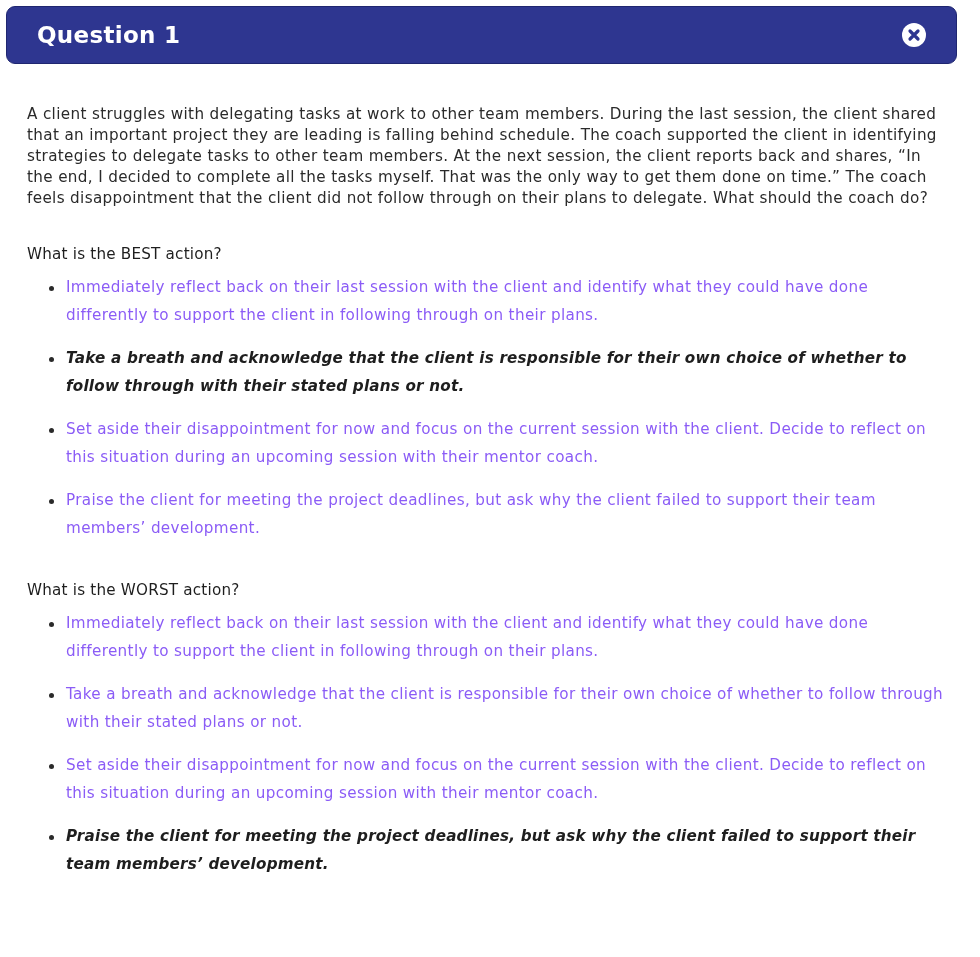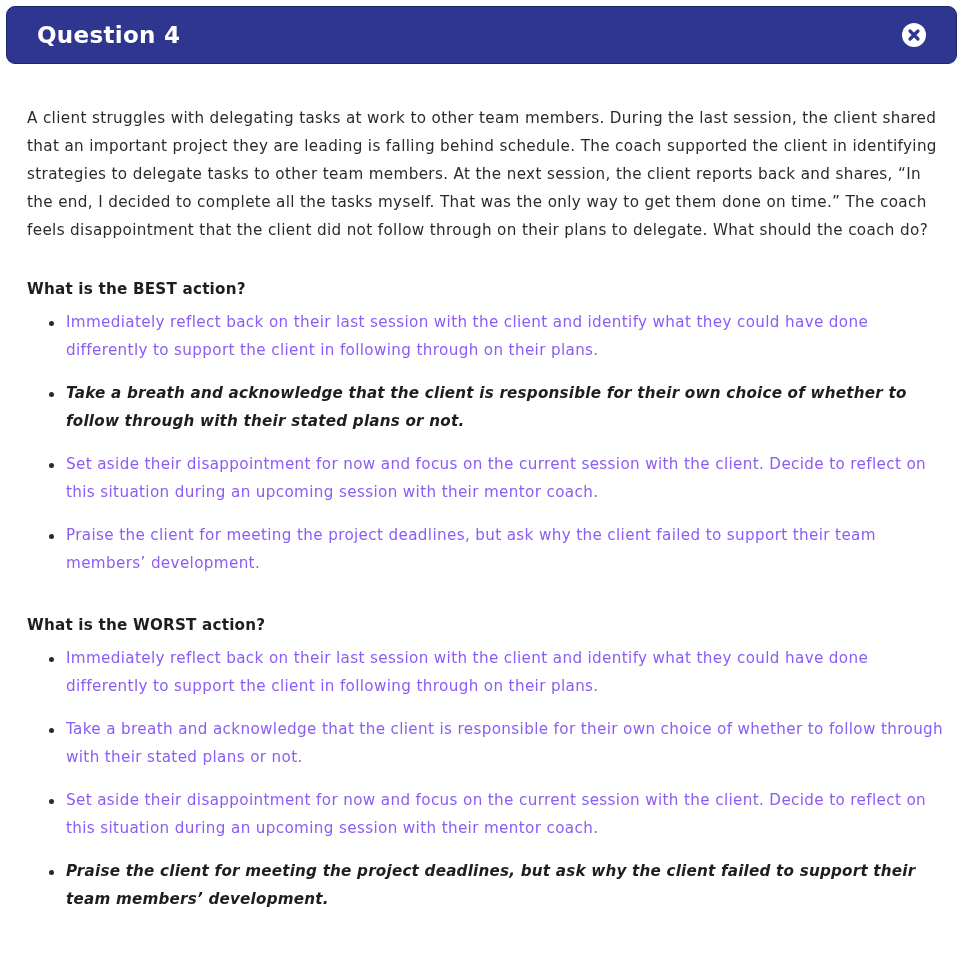--- a/index.html
+++ b/index.html
@@ -49,26 +49,26 @@
     .close-btn svg { display: block; }
 
     .content {
       position: absolute;
       left: 27px;
       top: 104px;
       width: 920px;
     }
     .stem {
       font-size: 15.2px;
-      line-height: 28px;
+      line-height: 21px;
       letter-spacing: 0.35px;
       color: #2a2a2a;
     }
     .section-title {
-      font-weight: bold;
+      font-weight: normal;
       font-size: 15.2px;
       line-height: 20px;
       color: #1e1e1e;
       letter-spacing: 0.2px;
     }
     .section-best { margin-top: 35px; }
     .section-worst { margin-top: 37px; }
     ul.options {
       list-style: none;
       margin-top: 10px;
@@ -96,21 +96,21 @@
       font-weight: bold;
       font-style: italic;
       color: #1e1e1e;
       letter-spacing: 0.2px;
     }
   </style>
 </head>
 <body>
 
 <div class="header">
-  <div class="header-title">Question 4</div>
+  <div class="header-title">Question 1</div>
   <div class="close-btn">
     <svg width="14" height="14" viewBox="0 0 14 14">
       <path d="M3 3 L11 11 M11 3 L3 11" stroke="#2e3690" stroke-width="3.2" stroke-linecap="round"></path>
     </svg>
   </div>
 </div>
 
 <div class="content">
   <p class="stem">A client struggles with delegating tasks at work to other team members. During the last session, the client shared that an important project they are leading is falling behind schedule. The coach supported the client in identifying strategies to delegate tasks to other team members. At the next session, the client reports back and shares, “In the end, I decided to complete all the tasks myself. That was the only way to get them done on time.” The coach feels disappointment that the client did not follow through on their plans to delegate. What should the coach do?</p>
 

